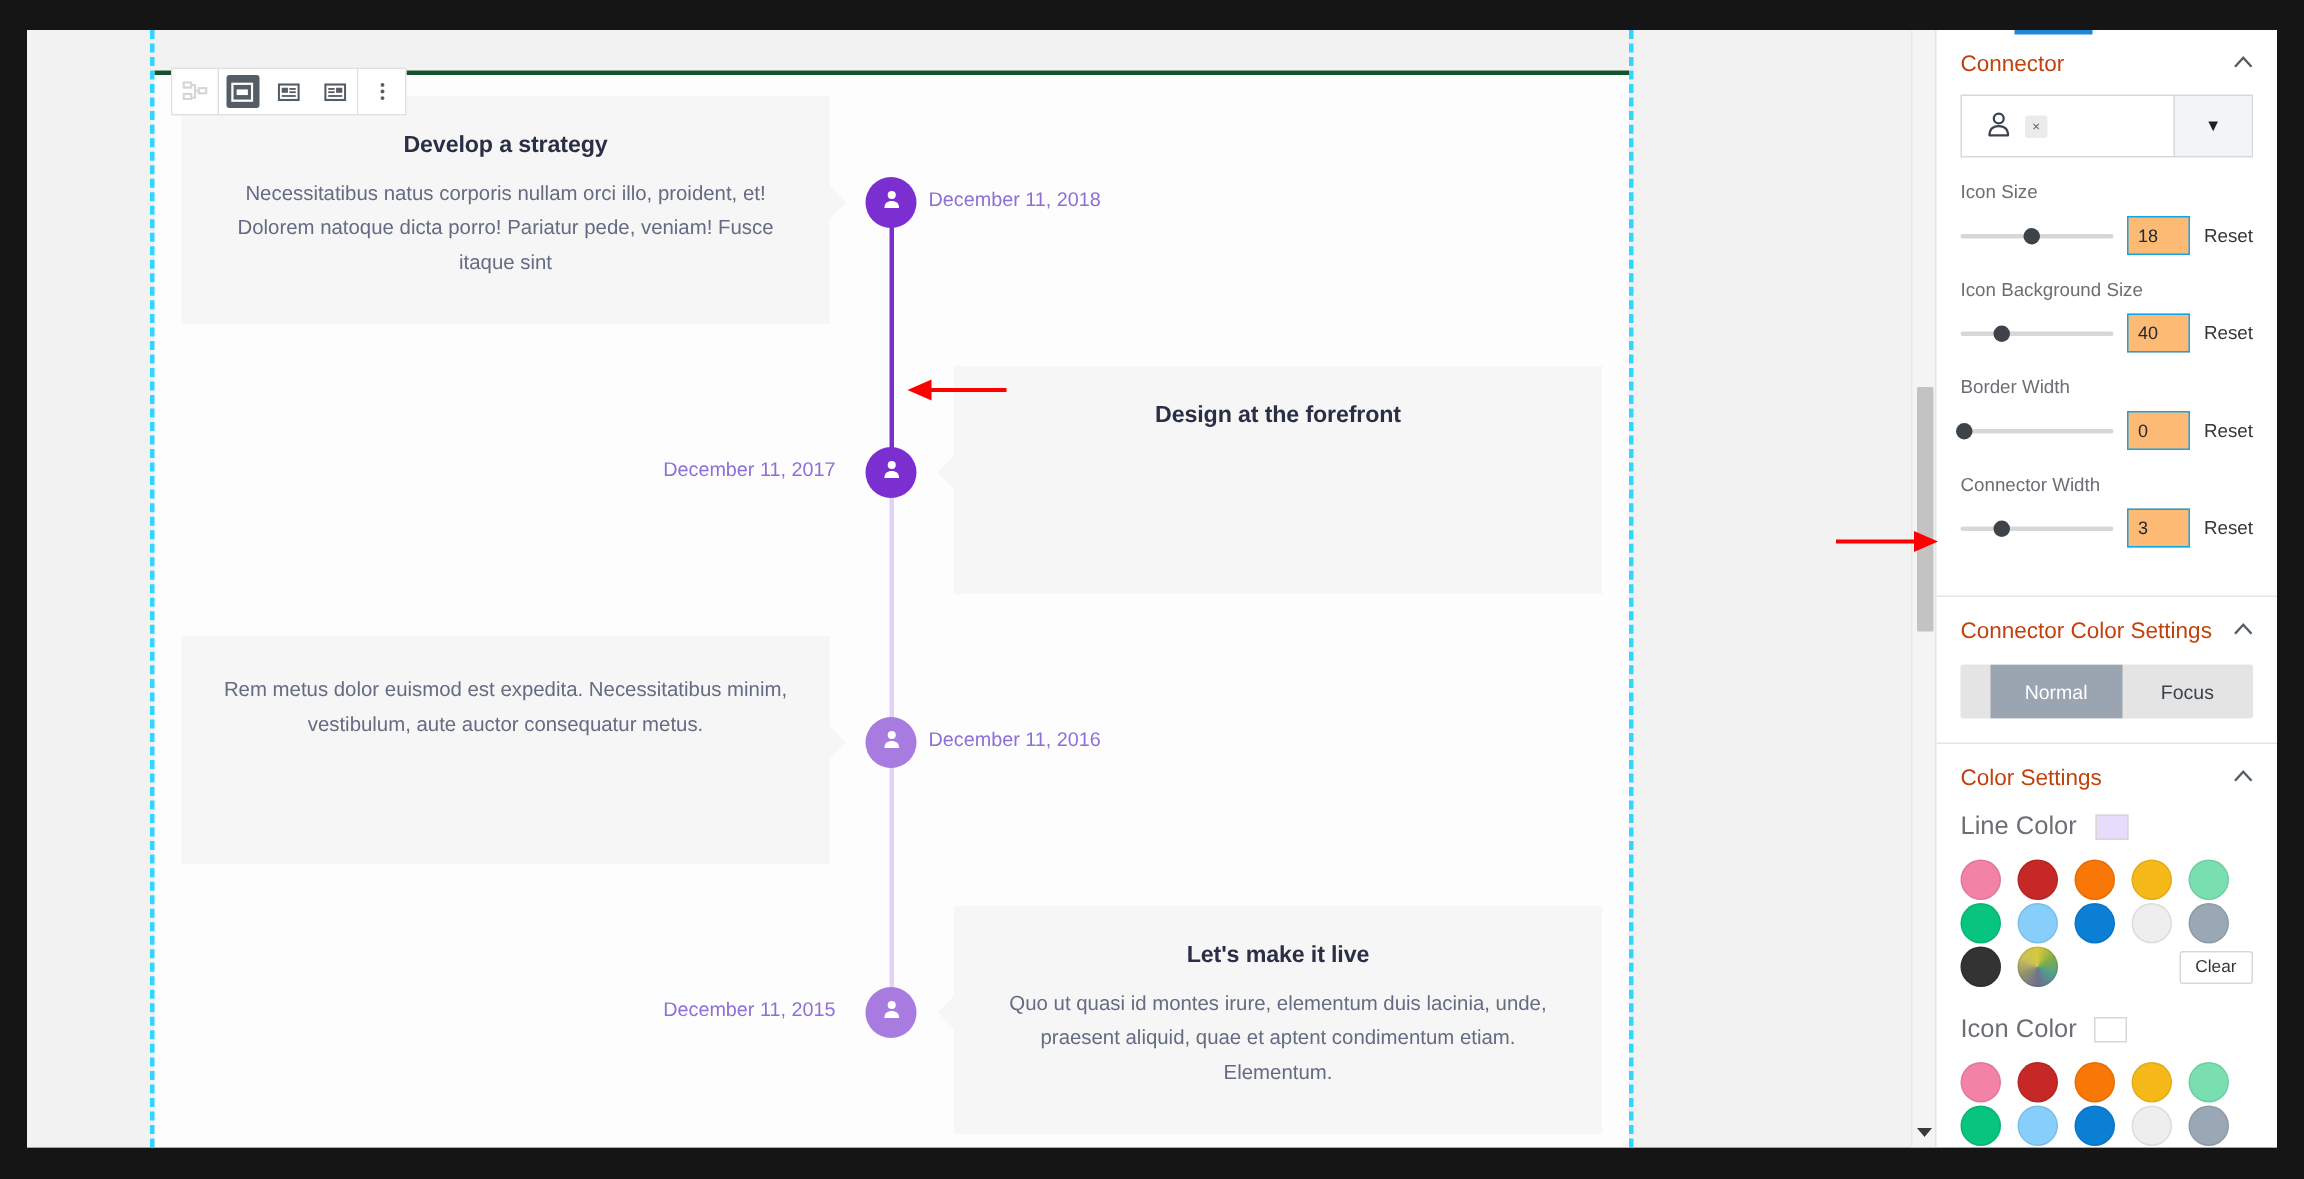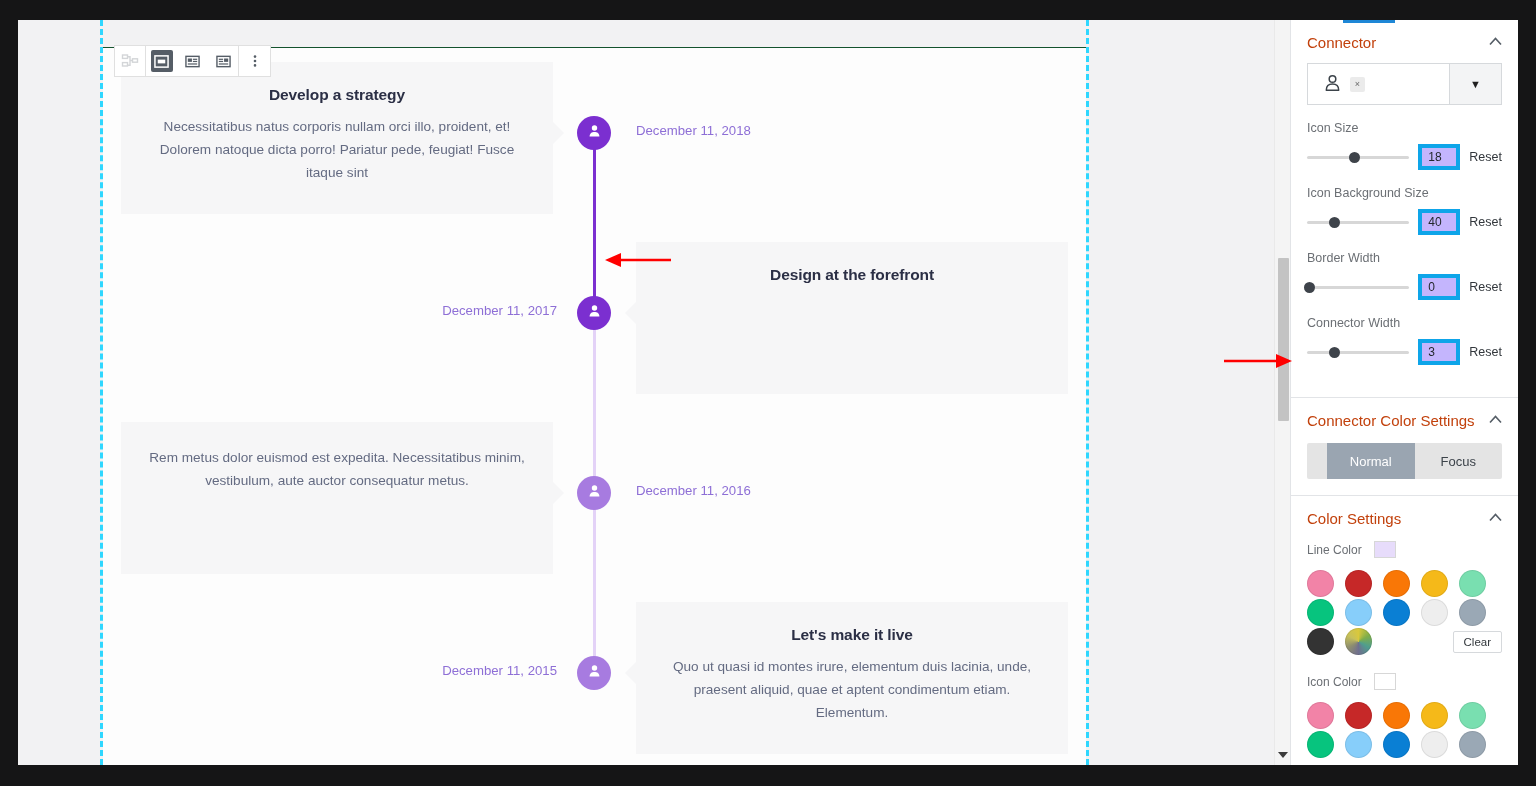--- a/index.html
+++ b/index.html
@@ -56,21 +56,21 @@
   .tb-icon-box {
     width: 22px; height: 22px; display: flex; align-items: center; justify-content: center;
   }
   .tb-btn.active .tb-icon-box { background: #555d66; border-radius: 2px; }
 
   
   .sheet {
     position: absolute; left: 85px; top: 27px;
     width: 983px; height: 718px;
     background: #fdfdfd;
-    border-top: 1px solid #14532d;
+    border-top: 3px solid #14532d;
   }
 
   
   .timeline { position: absolute; left: 0; top: 0; width: 983px; height: 718px; }
 
   .tl-line {
     position: absolute;
     left: 491px; width: 3px;
     margin-left: -1px;
   }
@@ -108,21 +108,21 @@
     position: absolute; left: 491px; top: 62px;
     width: 34px; height: 34px; margin-left: -17px;
     border-radius: 50%;
     display: flex; align-items: center; justify-content: center;
     z-index: 12;
   }
   .tl-date {
     position: absolute; top: 69px;
     font-size: 13.2px; color: #8e6fd6; white-space: nowrap;
   }
-  .tl-row.left  .tl-date { left: 533px; }
+  .tl-row.left  .tl-date { left: 516px; }
   .tl-row.right .tl-date { right: 529px; text-align: right; }
 
   
   .red-arrow { position: absolute; z-index: 60; }
 
   
   .canvas-scroll {
     position: absolute; right: 0; top: 0;
     width: 16px; height: 745px; background: #f4f4f4;
     border-left: 1px solid #e9e9e9;
@@ -185,40 +185,40 @@
   .ctl-row { display: flex; align-items: center; gap: 9px; }
   .track {
     position: relative; flex: 1; height: 3px; background: #d7d7d7; border-radius: 2px;
     cursor: pointer;
   }
   .knob {
     position: absolute; top: -4px; width: 11px; height: 11px;
     background: #3e434a; border-radius: 50%; margin-left: -5px;
   }
   .num {
-    width: 42px; height: 26px; border: 4px solid #0ea5e9; background:#c4b5fd;
+    width: 42px; height: 26px; border: 1px solid #0ea5e9; background:#fdba74;
     font-size: 12px; color: #23282d; font-family: "Liberation Sans", sans-serif;
     padding-left: 6px;
   }
   .reset { font-size: 12.5px; color: #32373c; cursor: pointer; white-space: nowrap; }
 
   
   .seg {
     display: flex; width: 100%; height: 36px; background: #e4e4e4; margin-top: 2px;
     border-radius: 2px; overflow: hidden;
   }
   .seg div {
     flex: 1; display: flex; align-items: center; justify-content: center;
     font-size: 13px; cursor: pointer; color: #3c434a;
   }
   .seg div.on { background: #9aa5b1; color: #ffffff; margin-left: 20px; }
 
   
   .color-label-row { display:flex; align-items:center; gap:12px; margin: 2px 0 12px 0; }
-  .color-label { font-size: 12px; color: #6b6f74; }
+  .color-label { font-size: 17px; color: #6b6f74; }
   .color-swatch-cur {
     width: 22px; height: 17px; border: 1px solid #d7d7d7;
   }
   .sw { width: 27px; height: 27px; border-radius: 50%; cursor: pointer; }
   .sw.ring { box-shadow: inset 0 0 0 1px rgba(0,0,0,.08); }
   .palette-row { display:flex; gap:11px; align-items:center; margin-bottom: 2px; }
   .clear-btn {
     margin-left: auto; border: 1px solid #d6d9dc; background: #fff;
     font-size: 11.5px; color: #32373c; padding: 4px 10px; border-radius: 2px;
     cursor: pointer;
@@ -293,21 +293,21 @@
       </div>
 
       <div class="sheet">
         <div class="timeline" id="timeline">
             <div class="tl-line" style="top: 85px; height: 180px; background: rgb(123, 47, 208);"></div>
             <div class="tl-line" style="top: 265px; height: 180px; background: rgb(227, 210, 247);"></div>
             <div class="tl-line" style="top: 445px; height: 180px; background: rgb(227, 210, 247);"></div>
             <div class="tl-row left" style="top: 6px;">
               <div class="tl-card">
                 <div class="tl-title">Develop a strategy</div>
-                <div class="tl-desc">Necessitatibus natus corporis nullam orci illo, proident, et! Dolorem natoque dicta porro! Pariatur pede, feugiat! Fusce itaque sint</div>
+                <div class="tl-desc">Necessitatibus natus corporis nullam orci illo, proident, et! Dolorem natoque dicta porro! Pariatur pede, veniam! Fusce itaque sint</div>
               </div>
               <div class="notch"></div>
               <div class="tl-marker" style="background: rgb(123, 47, 208);">
                 <span><svg width="15" height="16" viewBox="0 0 15 16">
                     <circle cx="7.5" cy="5" r="2.7" fill="#ffffff"></circle>
                     <path d="M2.6 13.6 C2.6 10.3 4.8 9 7.5 9 C10.2 9 12.4 10.3 12.4 13.6 Z" fill="#ffffff"></path>
                   </svg></span>
               </div>
               <div class="tl-date">December 11, 2018</div>
             </div>

